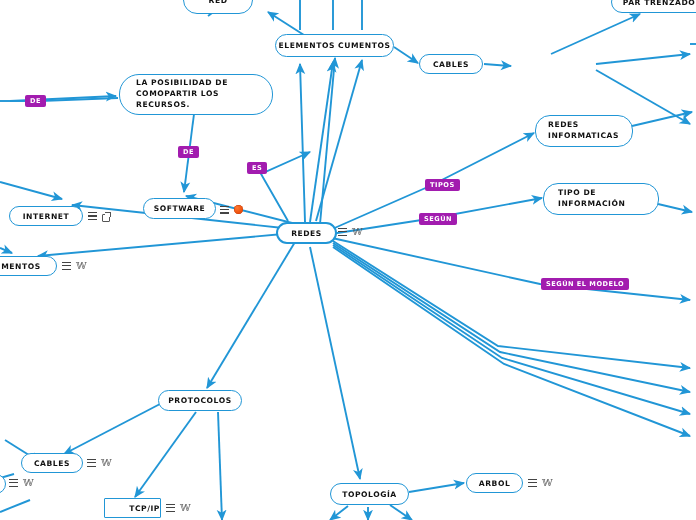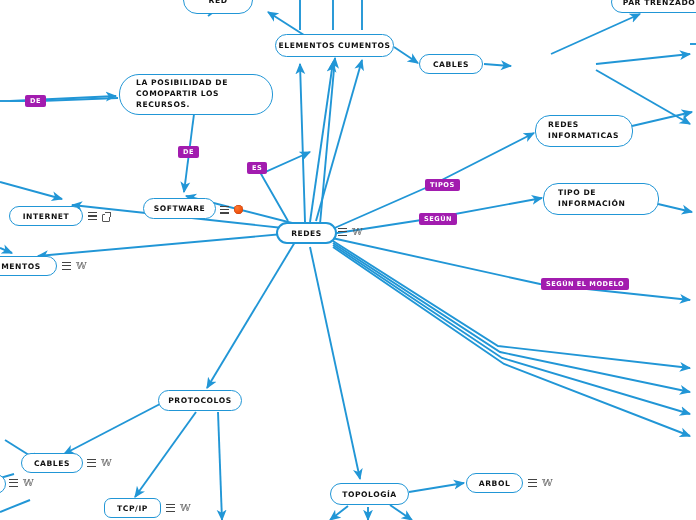--- a/index.html
+++ b/index.html
@@ -320,21 +320,21 @@
   </div>
   <div class="icons" style="left:9px; top:478px;">
     <span class="ic ic-burger">
         <i></i>
         <i></i>
         <i></i>
       </span>
     <span class="ic ic-w">𝕎</span>
   </div>
 
-  <div class="node single" style="left:104px; top:498px; width:57px; height:20px; border-radius:7px;">
+  <div class="node single" style="left:104px; top:498px; width:57px; height:20px; border-radius:1px;justify-content:flex-end;">
     <span class="node-text">TCP/IP</span>
   </div>
   <div class="icons" style="left:166px; top:503px;">
     <span class="ic ic-burger">
         <i></i>
         <i></i>
         <i></i>
       </span>
     <span class="ic ic-w">𝕎</span>
   </div>

